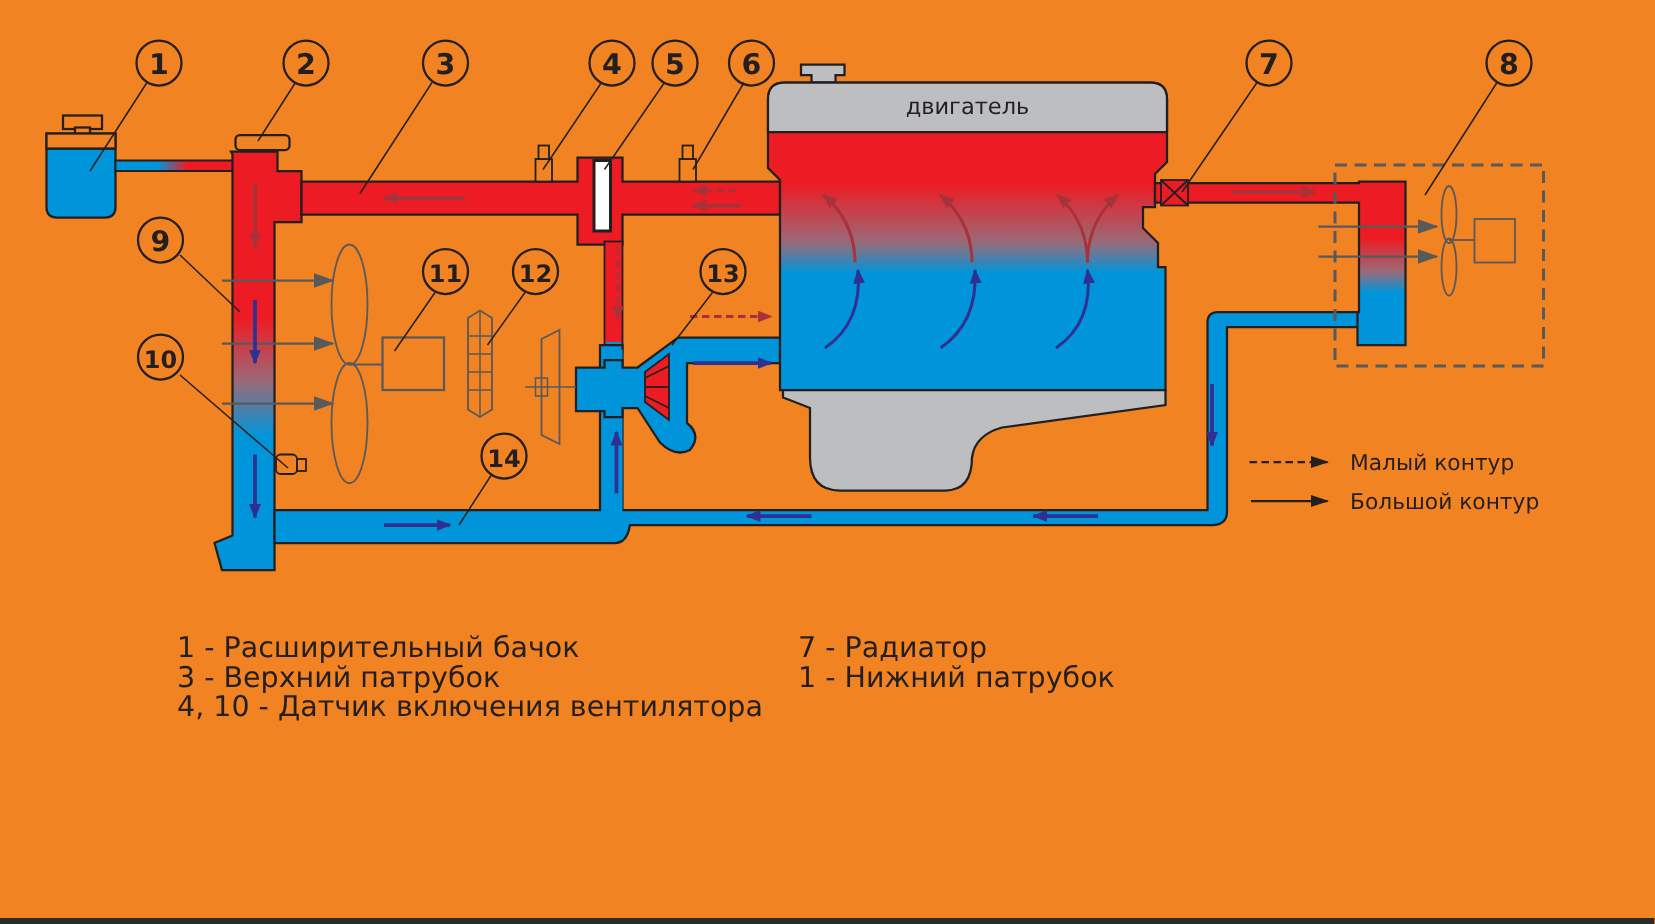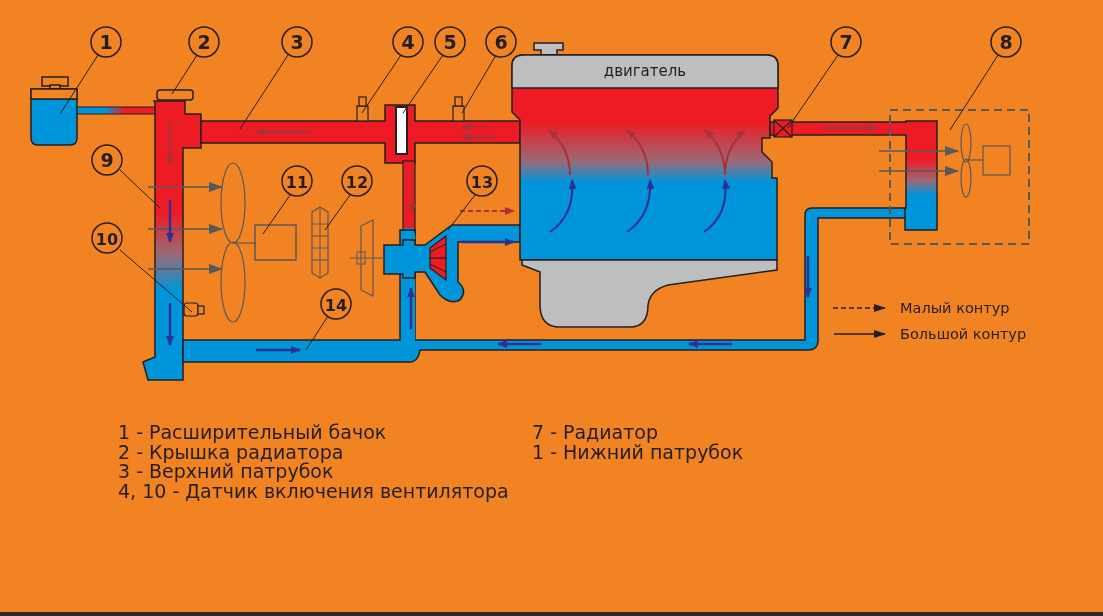--- a/index.html
+++ b/index.html
@@ -264,21 +264,20 @@
   <g>
     <line x1="833" y1="308" x2="885" y2="308" stroke="#231f20" stroke-width="1.5" stroke-dasharray="5,3" marker-end="url(#mBlack)"></line>
     <text class="legend-text" x="900" y="313">Малый контур</text>
     <line x1="834" y1="334" x2="885" y2="334" stroke="#231f20" stroke-width="1.5" marker-end="url(#mBlack)"></line>
     <text class="legend-text" x="900" y="339">Большой контур</text>
   </g>
 </svg>
 
 <div class="key-list" id="key-left">
   <div>1 - Расширительный бачок</div>
-  <div>2 - Крышка радиатора</div>
   <div>3 - Верхний патрубок</div>
   <div>4, 10 - Датчик включения вентилятора</div>
 </div>
 <div class="key-list" id="key-right">
   <div>7 - Радиатор</div>
   <div>1 - Нижний патрубок</div>
 </div>
 
 <div class="bottom-bar"></div>
 

